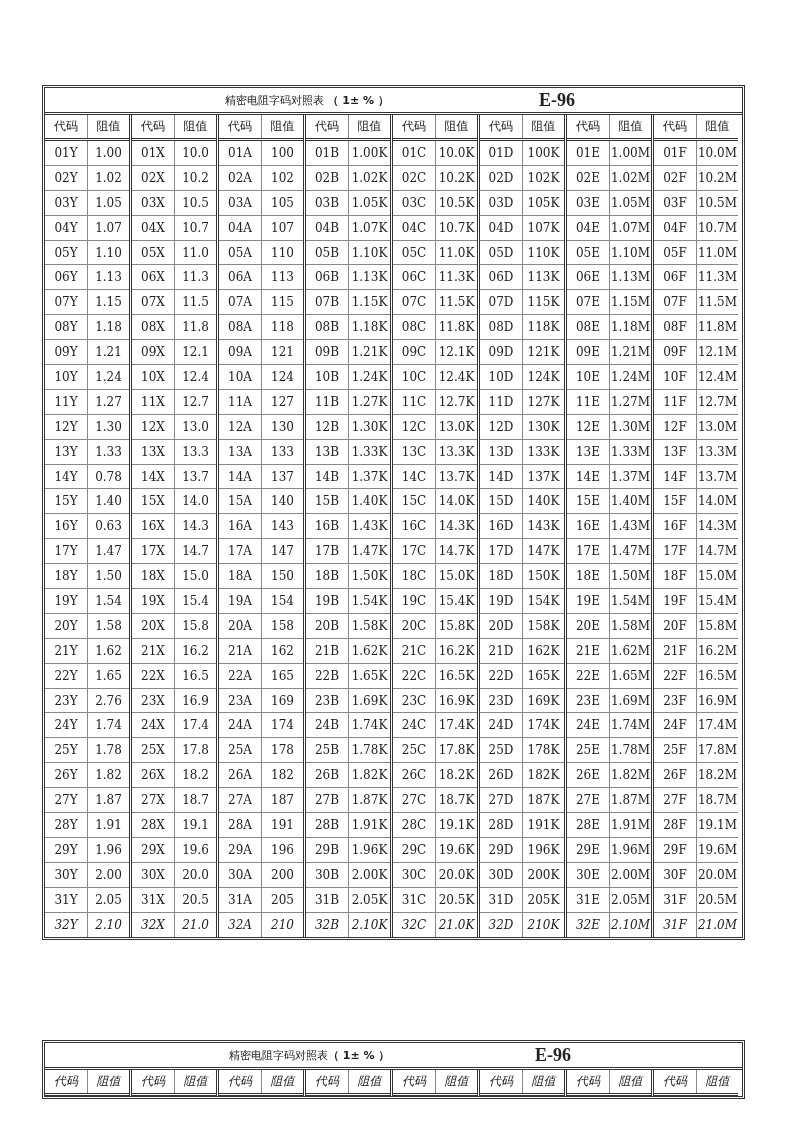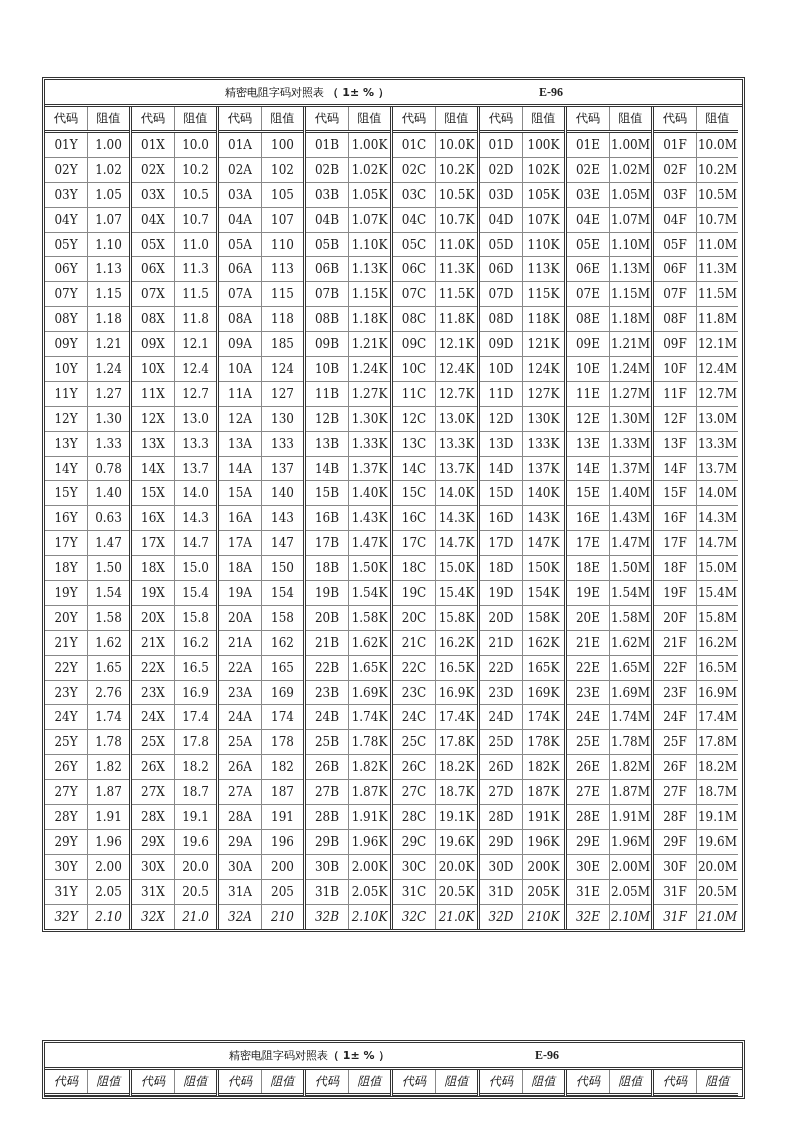--- a/index.html
+++ b/index.html
@@ -1,24 +1,24 @@
 <!DOCTYPE html>
 <html><head>
 <meta charset="utf-8">
 <style>
   html, body { margin:0; padding:0; background:#ffffff; }
   body { width:800px; height:1132px; position:relative; font-family:"DejaVu Serif","Liberation Serif",serif; color:#222; }
   .tbl-wrap { position:absolute; left:42px; width:703px; border:3px double #333; box-sizing:border-box; }
-  .t1 { top:77px; }
+  .t1 { top:85px; }
   .t2 { top:1040px; }
   .title-row { height:24px; display:flex; align-items:center; border-bottom:3px double #333; font-size:11px; position:relative; }
   .title-main { position:absolute; left:180px; font-family:"DejaVu Sans","Liberation Sans",sans-serif; }
   .title-main b { font-weight:bold; }
   .t2 .title-main { left:184px; }
-  .title-code { position:absolute; left:494px; font-weight:bold; font-family:"Liberation Serif",serif; font-size:12px; }
+  .title-code { position:absolute; left:494px; font-weight:bold; font-family:"Liberation Serif",serif; font-size:18px; }
   .t2 .title-code { left:490px; }
   .grid { display:flex; }
   .group { display:flex; flex-direction:column; border-right:3px double #333; }
   .group:last-child { border-right:none; }
   .row { display:flex; border-bottom:1px solid #888; }
   .row:last-child { border-bottom:none;font-style:italic; }
   .hdr { height:23px; border-bottom:3px double #333 !important; font-family:"DejaVu Sans","Liberation Sans",sans-serif; font-size:11.5px; }
   .cell { display:flex; align-items:center; justify-content:center; font-size:12px; }
   .c-code { width:42px; border-right:1px solid #888; }
   .c-val { width:41px; }
@@ -333,21 +333,21 @@
         <div class="row data-row">
           <div class="cell c-code">07A</div>
           <div class="cell c-val">115</div>
         </div>
         <div class="row data-row">
           <div class="cell c-code">08A</div>
           <div class="cell c-val">118</div>
         </div>
         <div class="row data-row">
           <div class="cell c-code">09A</div>
-          <div class="cell c-val">185</div>
+          <div class="cell c-val">121</div>
         </div>
         <div class="row data-row">
           <div class="cell c-code">10A</div>
           <div class="cell c-val">124</div>
         </div>
         <div class="row data-row">
           <div class="cell c-code">11A</div>
           <div class="cell c-val">127</div>
         </div>
         <div class="row data-row">

